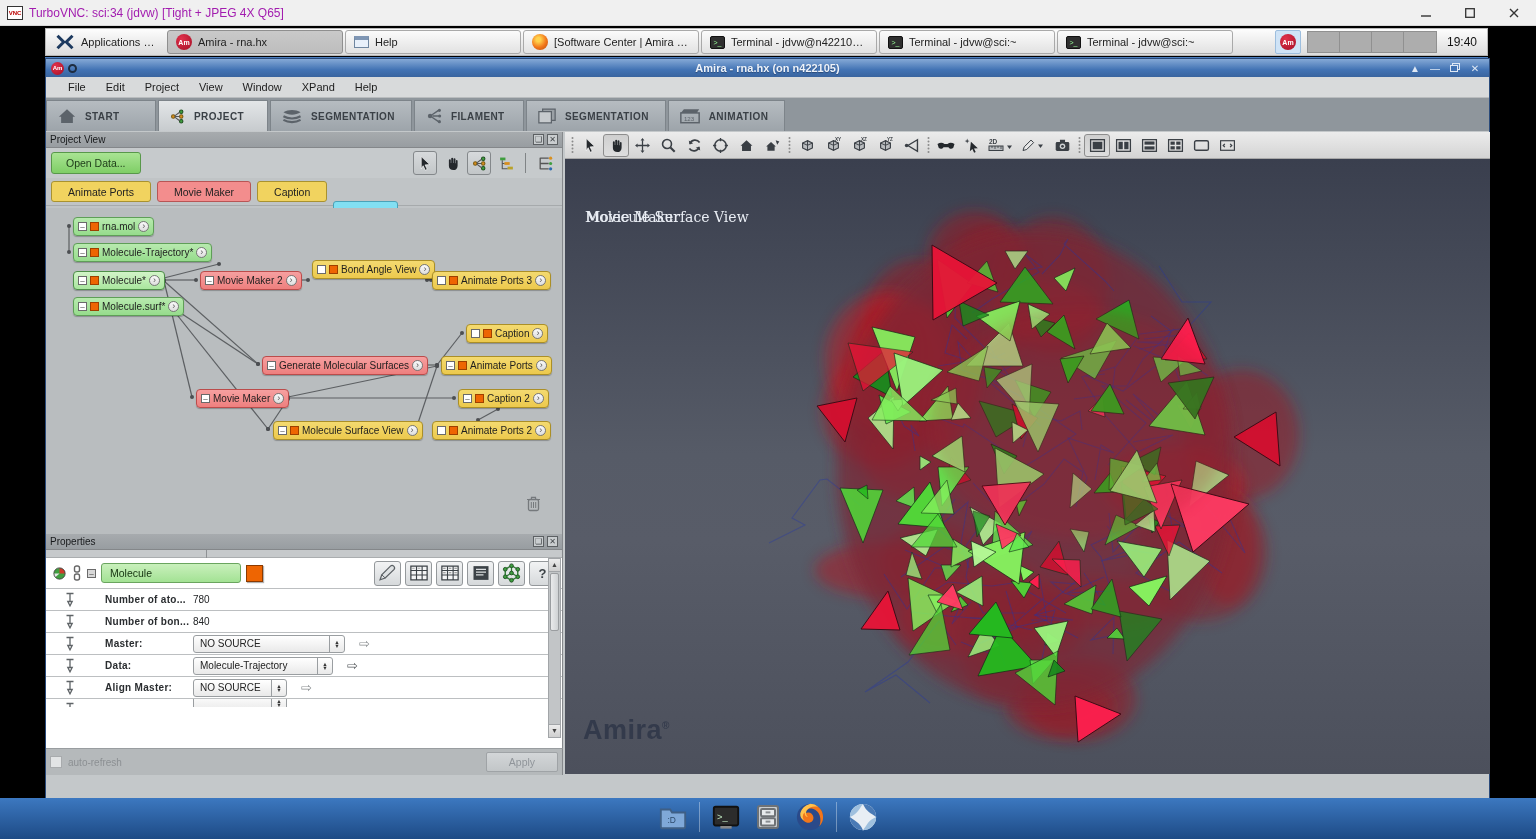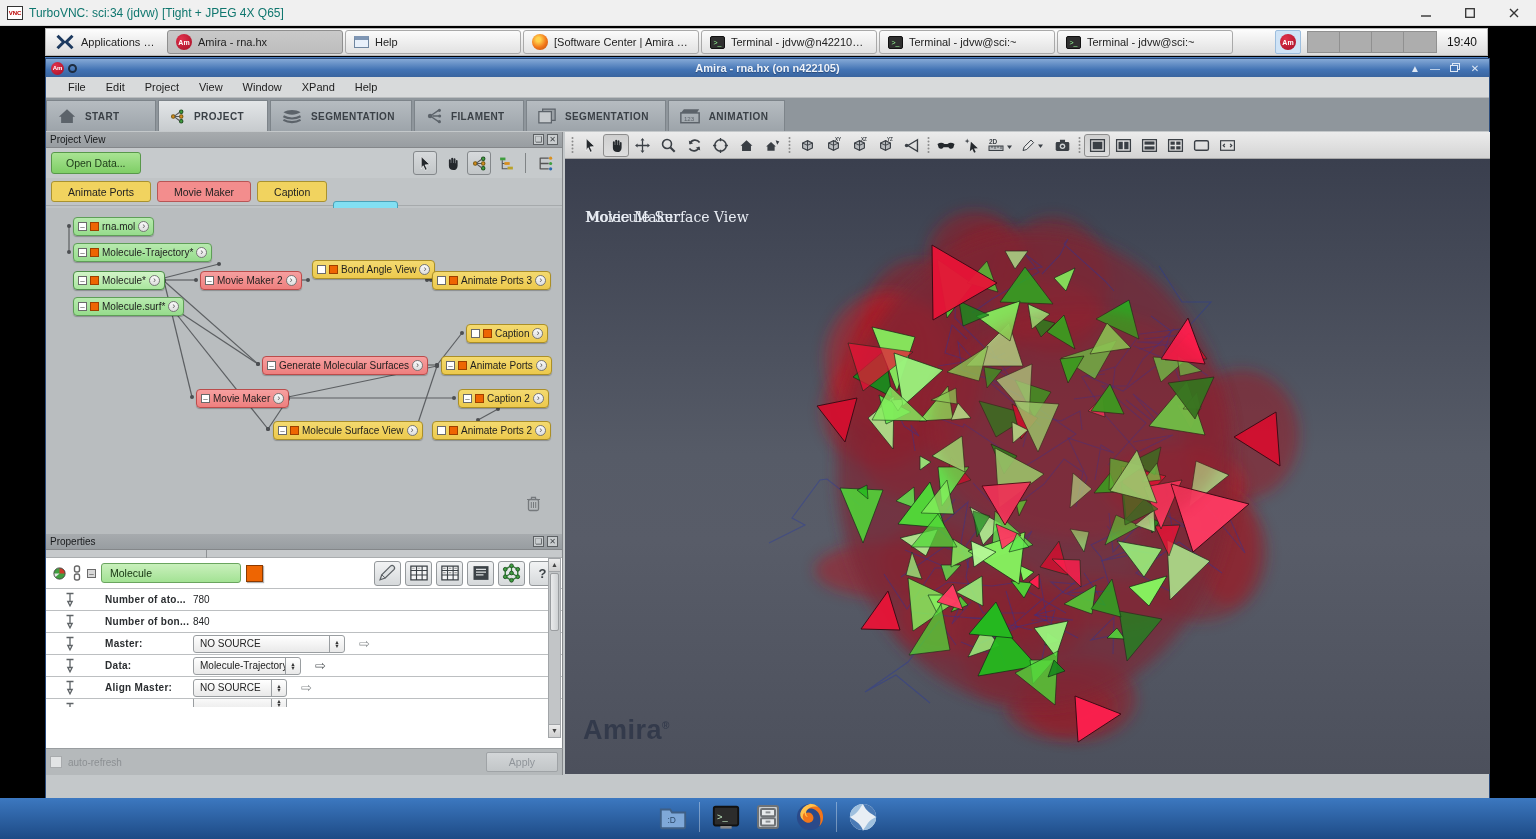--- a/index.html
+++ b/index.html
@@ -4,21 +4,21 @@
 <style>
   * { margin:0; padding:0; box-sizing:border-box; }
   html,body { width:1536px; height:839px; overflow:hidden; background:#000; }
   body { font-family:"Liberation Sans", sans-serif; position:relative; }
   .abs { position:absolute; }
 
   
   #vnc-titlebar { left:0; top:0; width:1536px; height:26px; background:#f0f0f0; border-bottom:1px solid #d8d8d8; display:flex; align-items:center; }
   #vnc-icon { width:16px; height:14px; margin:0 6px 0 7px; background:#fff; border:1px solid #333; display:flex; align-items:center; justify-content:center; }
   #vnc-icon span { font-size:6px; font-weight:bold; color:#b00; letter-spacing:0; }
-  #vnc-title { font-size:12px; color:#0f766e; }
+  #vnc-title { font-size:12px; color:#a21caf; }
   #vnc-controls { margin-left:auto; display:flex; height:100%; }
   .vnc-ctl { width:44px; height:100%; display:flex; align-items:center; justify-content:center; font-size:13px; color:#333; }
   .vnc-ctl svg { display:block; }
 
   #desktop { left:0; top:26px; width:1536px; height:813px; background:#000; }
 
   
   #taskbar { left:45px; top:2px; width:1443px; height:28px; background:linear-gradient(#fdfdfd,#dcdcdc); border:1px solid #b8b8b8; display:flex; align-items:center; }
   .task-btn { height:24px; margin:0 1px; border:1px solid #a9a9a9; border-radius:3px; background:linear-gradient(#fbfbfb,#e2e2e2); display:flex; align-items:center; padding:0 8px; gap:6px; overflow:hidden; }
   .task-btn.active { background:linear-gradient(#c9c9c9,#bdbdbd); border-color:#8f8f8f; }
@@ -614,21 +614,21 @@
               <span class="tx">NO SOURCE</span>
               <span class="spin">▲<br>▼</span>
             </span>
             <span class="goarrow ">⇨</span>
           </div>
           <div class="prop-row">
             <span style="position:absolute;left:18px;top:3px;"><svg width="12" height="16" viewBox="0 0 12 16">
                 <path d="M2.5 1.5h7M6 1.5v8M3.8 9.5h4.4L6 13.8z" fill="none" stroke="#5f6467" stroke-width="1.3"></path>
               </svg></span>
             <span class="lbl">Data:</span>
-            <span class="pselect" style="width:108px">
+            <span class="pselect" style="width:140px">
               <span class="tx">Molecule-Trajectory</span>
               <span class="spin">▲<br>▼</span>
             </span>
             <span class="goarrow solid">⇨</span>
           </div>
           <div class="prop-row">
             <span style="position:absolute;left:18px;top:3px;"><svg width="12" height="16" viewBox="0 0 12 16">
                 <path d="M2.5 1.5h7M6 1.5v8M3.8 9.5h4.4L6 13.8z" fill="none" stroke="#5f6467" stroke-width="1.3"></path>
               </svg></span>
             <span class="lbl">Align Master:</span>

